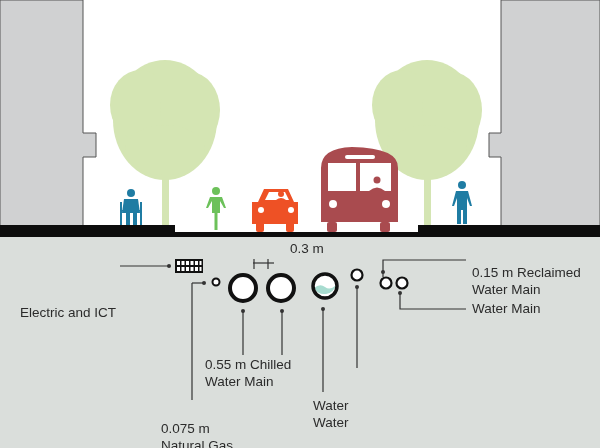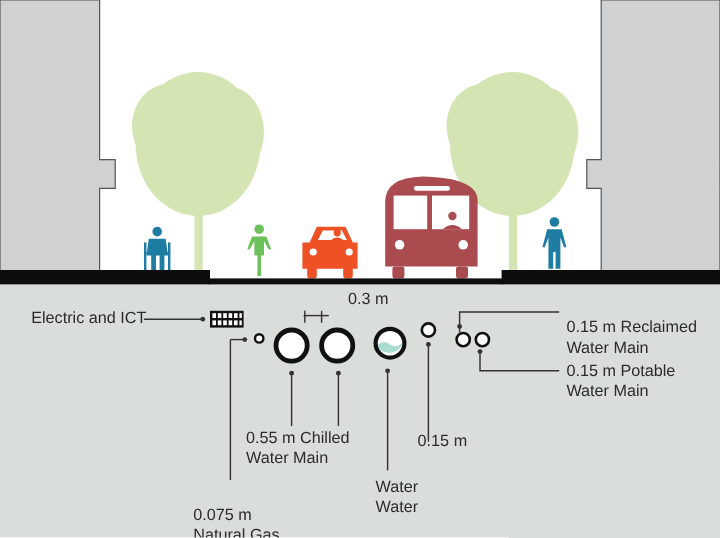--- a/index.html
+++ b/index.html
@@ -1,21 +1,21 @@
 <!DOCTYPE html>
 <html><head>
 <meta charset="utf-8">
 <style>
   html,body{margin:0;padding:0;}
   body{width:600px;height:448px;position:relative;overflow:hidden;background:#ffffff;font-family:"Liberation Sans",sans-serif;}
   .abs{position:absolute;}
   .ground{left:0;top:237px;width:600px;height:211px;background:#dadedb;}
   .label{position:absolute;font-size:13.5px;line-height:17px;color:#2b2b2b;white-space:nowrap;}
   .label span{display:block;}
-  .r{text-align:right;}
+  .r{text-align:center;margin-top:48px;}
   svg{position:absolute;left:0;top:0;}
 </style>
 </head>
 <body>
 
 <div class="abs ground"></div>
 
 <svg width="600" height="448" viewBox="0 0 600 448">
 
   <g>
@@ -158,22 +158,20 @@
 </div>
 <div class="label" style="left:205px;top:356px;">
   <span>0.55 m Chilled</span>
   <span>Water Main</span>
 </div>
 <div class="label" style="left:313px;top:397px;">
   <span>Water</span>
   <span>Water</span>
 </div>
 <div class="label" style="left:348px;top:359px;">
-  <span>0.15 m</span>
 </div>
 <div class="label" style="left:472px;top:264px;">
   <span>0.15 m Reclaimed</span>
   <span>Water Main</span>
 </div>
 <div class="label" style="left:472px;top:300px;">
-  <span>0.15 m Potable</span>
   <span>Water Main</span>
 </div>
 
 </body></html>

